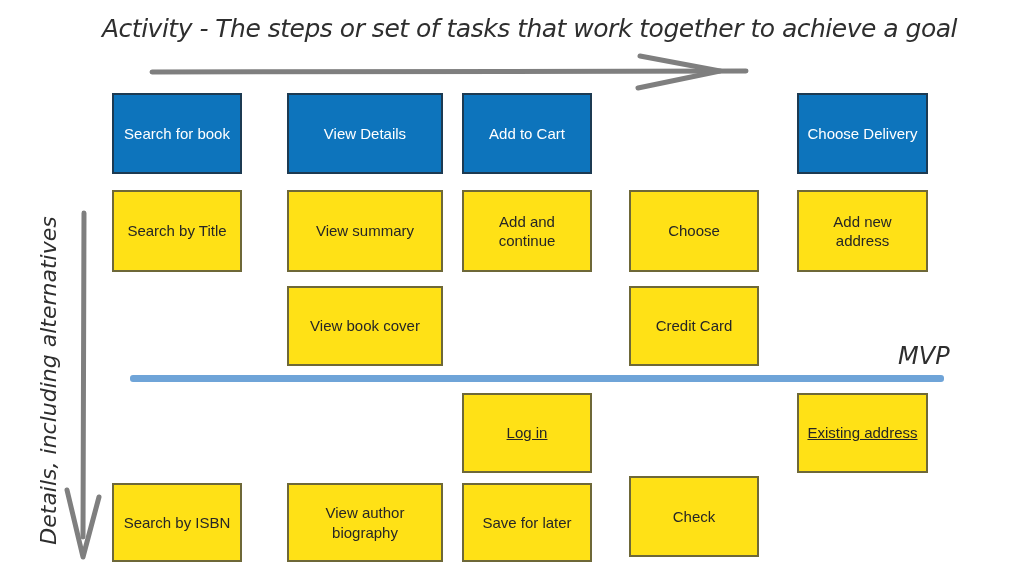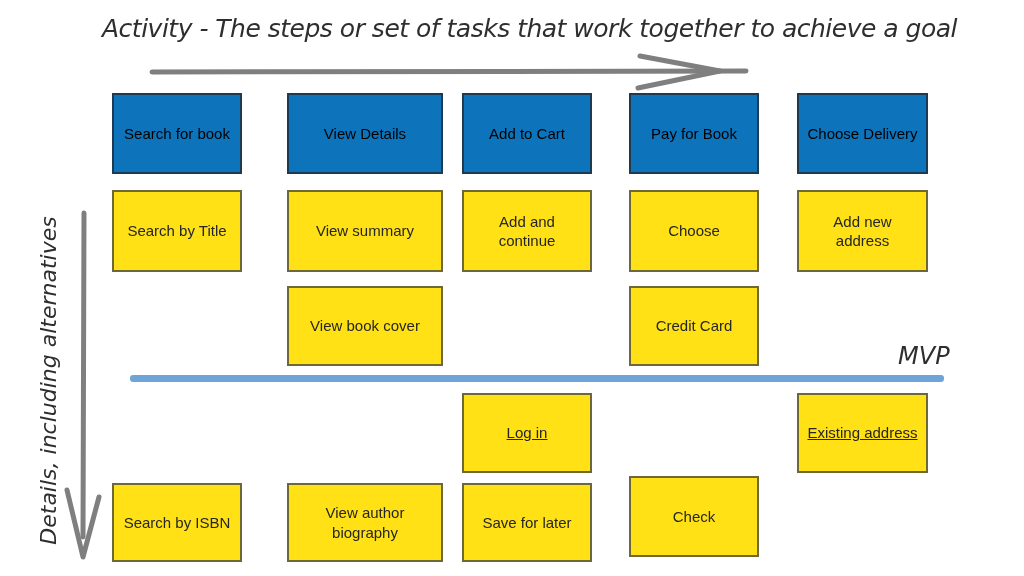--- a/index.html
+++ b/index.html
@@ -18,21 +18,21 @@
     align-items: center;
     justify-content: center;
     text-align: center;
     font-size: 15px;
     line-height: 1.3;
     padding: 4px 8px;
   }
   .activity {
     background: var(--activity-fill);
     border: 2px solid var(--activity-border);
-    color: #000000;
+    color: #ffffff;
   }
   .task {
     background: var(--task-fill);
     border: 2px solid var(--task-border);
     color: #262626;
   }
   
   .c1 { left: 112px; width: 130px; }
   .c2 { left: 287px; width: 156px; }
   .c3 { left: 462px; width: 130px; }
@@ -107,21 +107,20 @@
   </svg>
 
   <div class="vlabel hand">Details, including alternatives</div>
 
   <div class="mvp-line"></div>
   <div class="mvp-label hand">MVP</div>
 
   <div class="box activity c1 rA">Search for book</div>
   <div class="box activity c2 rA">View Details</div>
   <div class="box activity c3 rA">Add to Cart</div>
-  <div class="box activity c4 rA">Pay for Book</div>
   <div class="box activity c5 rA">Choose Delivery</div>
 
   <div class="box task c1 r1">Search by Title</div>
   <div class="box task c2 r1">View summary</div>
 
   <div class="box task c1 r4">Search by ISBN</div>
   <div class="box task c2 r2">View book cover</div>
   <div class="box task c2 r4">View author biography</div>
 
   <div class="box task c3 r1">Add and continue</div>

